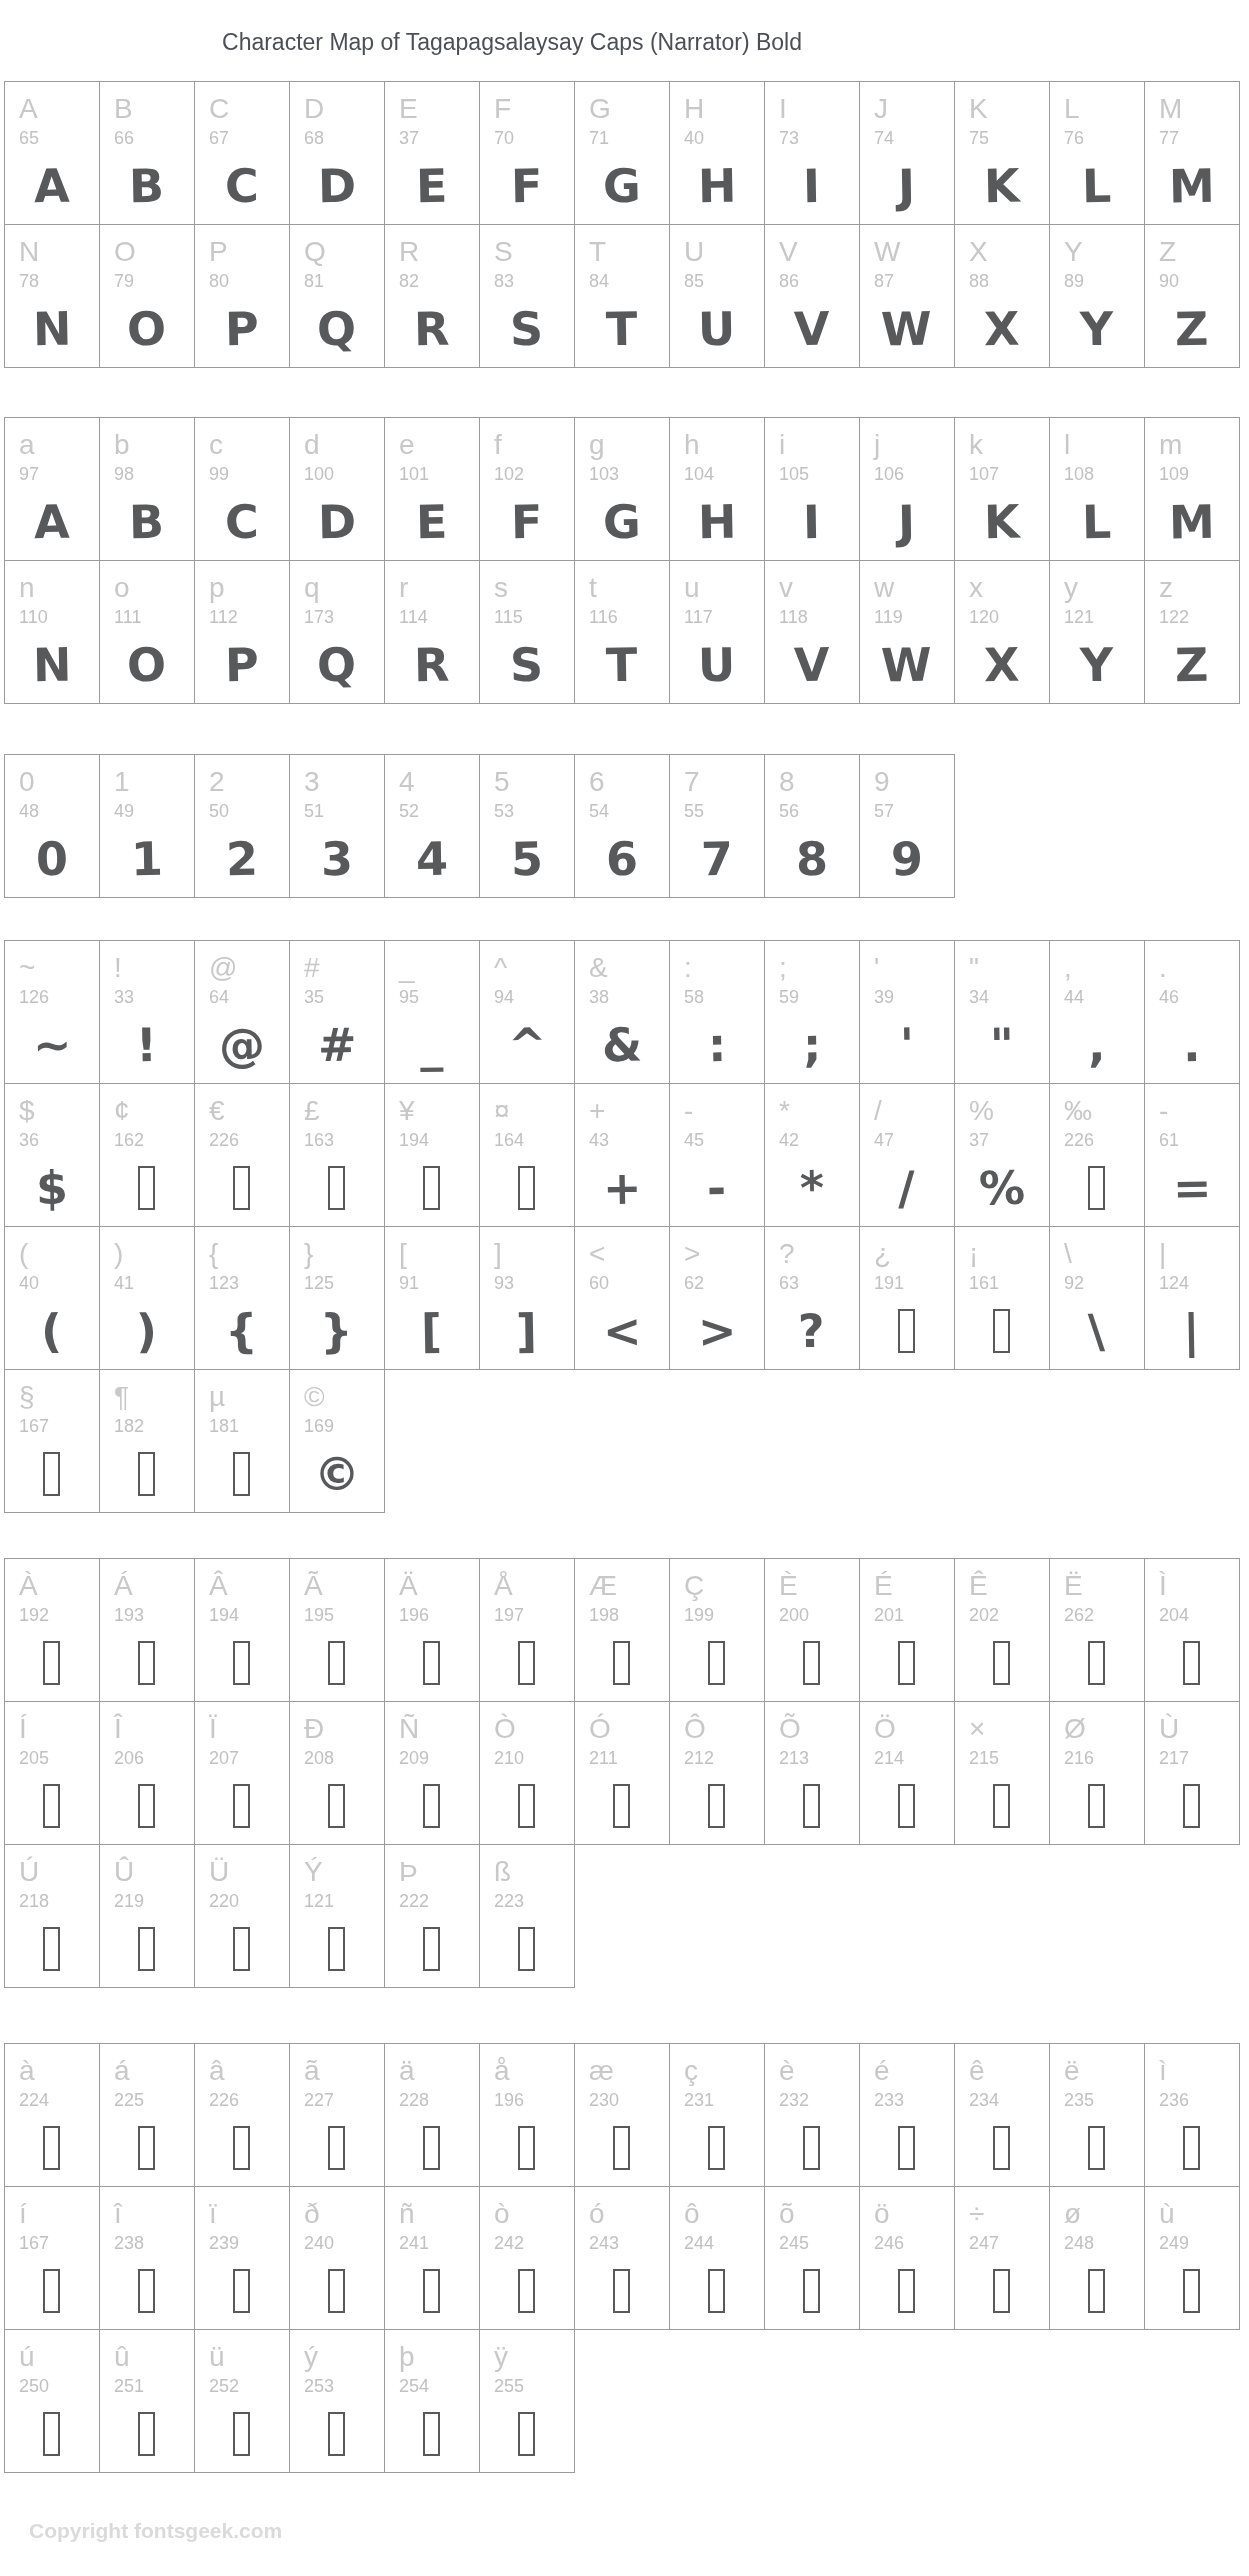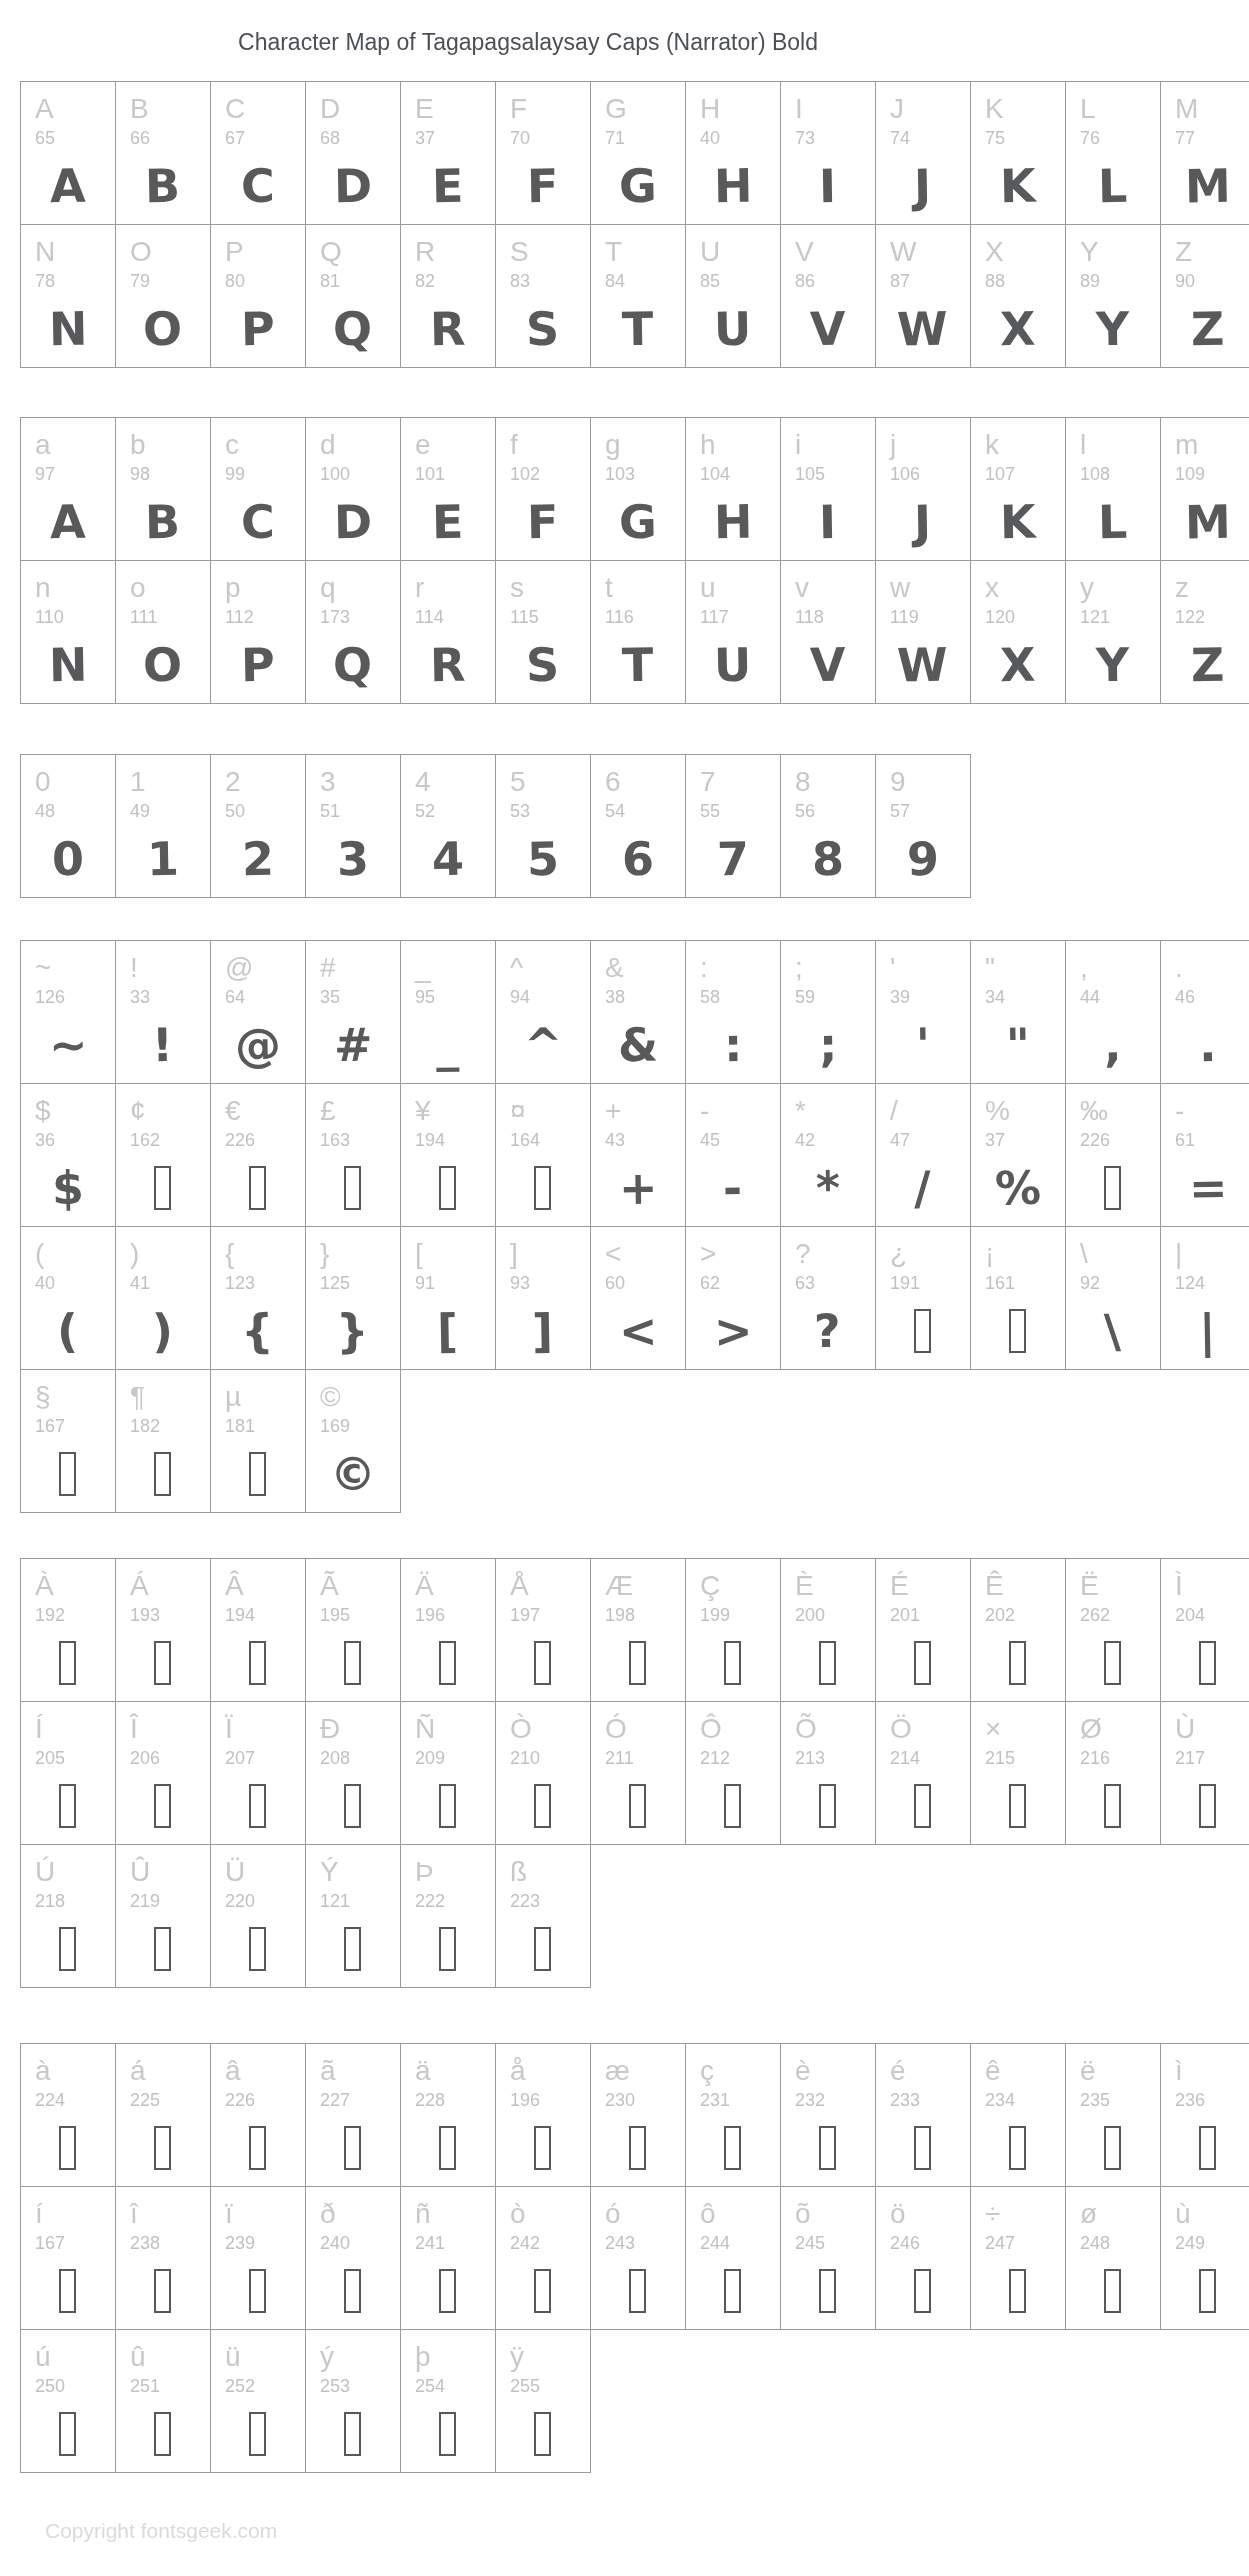--- a/index.html
+++ b/index.html
@@ -6,21 +6,20 @@
     margin: 0;
     padding: 0;
     background: #ffffff;
     font-family: "Liberation Sans", sans-serif;
   }
   .page {
     width: 1024px;
     min-height: 2576px;
     background: #ffffff;
     box-sizing: border-box;
-    margin-left: 16px;
   }
   .title {
     margin: 0;
     padding-top: 29px;
     text-align: center;
     font-size: 23px;
     font-weight: 400;
     color: #4c5056;
     letter-spacing: 0px;
   }
@@ -91,21 +90,21 @@
     width: 13.4px;
     height: 40px;
     border: 2.9px solid #58595b;
     box-sizing: content-box;
   }
   .footer {
     margin: 46px 0 0 29px;
     padding-bottom: 32px;
     font-size: 21px;
     color: #dadada;
-    font-weight: 400;
+    font-weight: 700;
   }
 </style>
 </head>
 <body>
 
 <div class="page">
   <h1 class="title">Character Map of Tagapagsalaysay Caps (Narrator) Bold</h1>
   <div class="blocks">
       <div class="block block-uppercase">
         <div class="row">

